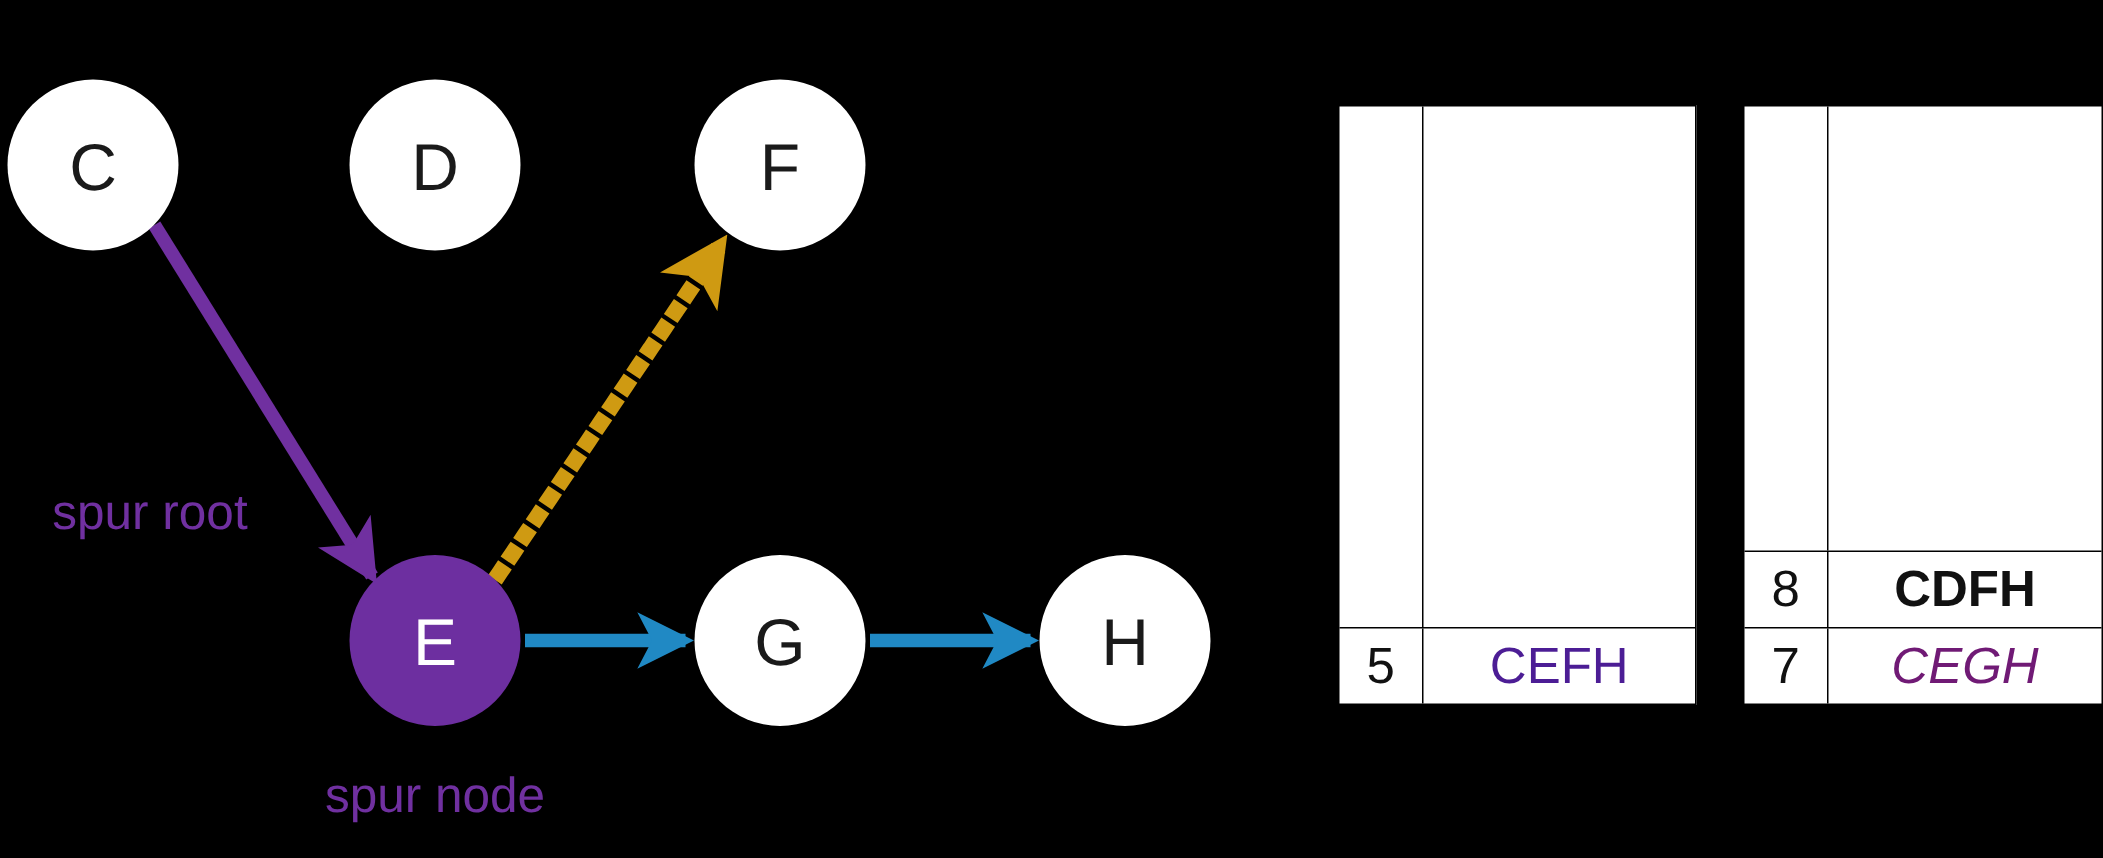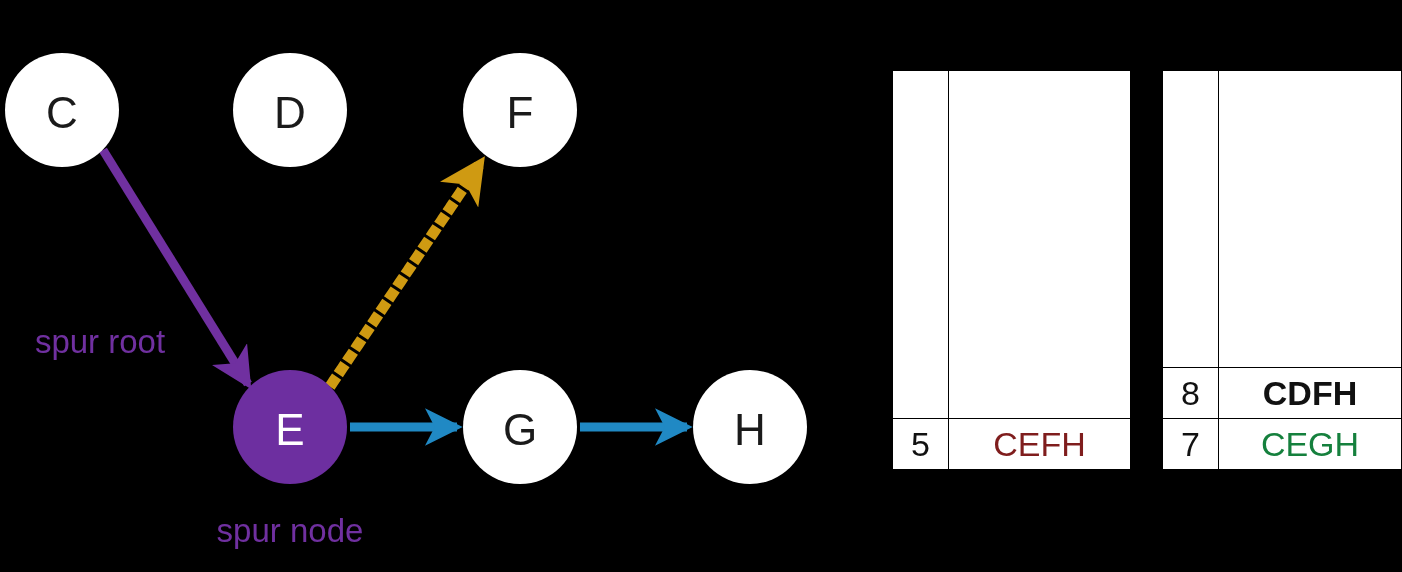--- a/index.html
+++ b/index.html
@@ -104,22 +104,22 @@
     align-items: center;
     justify-content: center;
     font-size: 34px;
     color: #111111;
     font-family: "Liberation Sans", sans-serif;
   }
   .table-filler .cell-cost,
   .table-filler .cell-path {
     border-right-color: #000000;
   }
-  .tone-orange { color: #7f1d1d; }
-  .tone-blue   { color: #15803d; }
+  .tone-orange { color: #4c1d95; }
+  .tone-blue   { color: #701a75; font-style: italic; }
   .tone-black  { color: #111111; font-weight: bold; }
 </style>
 </head>
 <body>
 
 <div id="stage">
 
   <svg class="graph-layer" viewBox="0 0 1402 572">
     <defs>
       <marker id="arrow-purple" viewBox="0 0 10 10" refX="8.5" refY="5" markerWidth="4.6" markerHeight="4.6" orient="auto-start-reverse">

